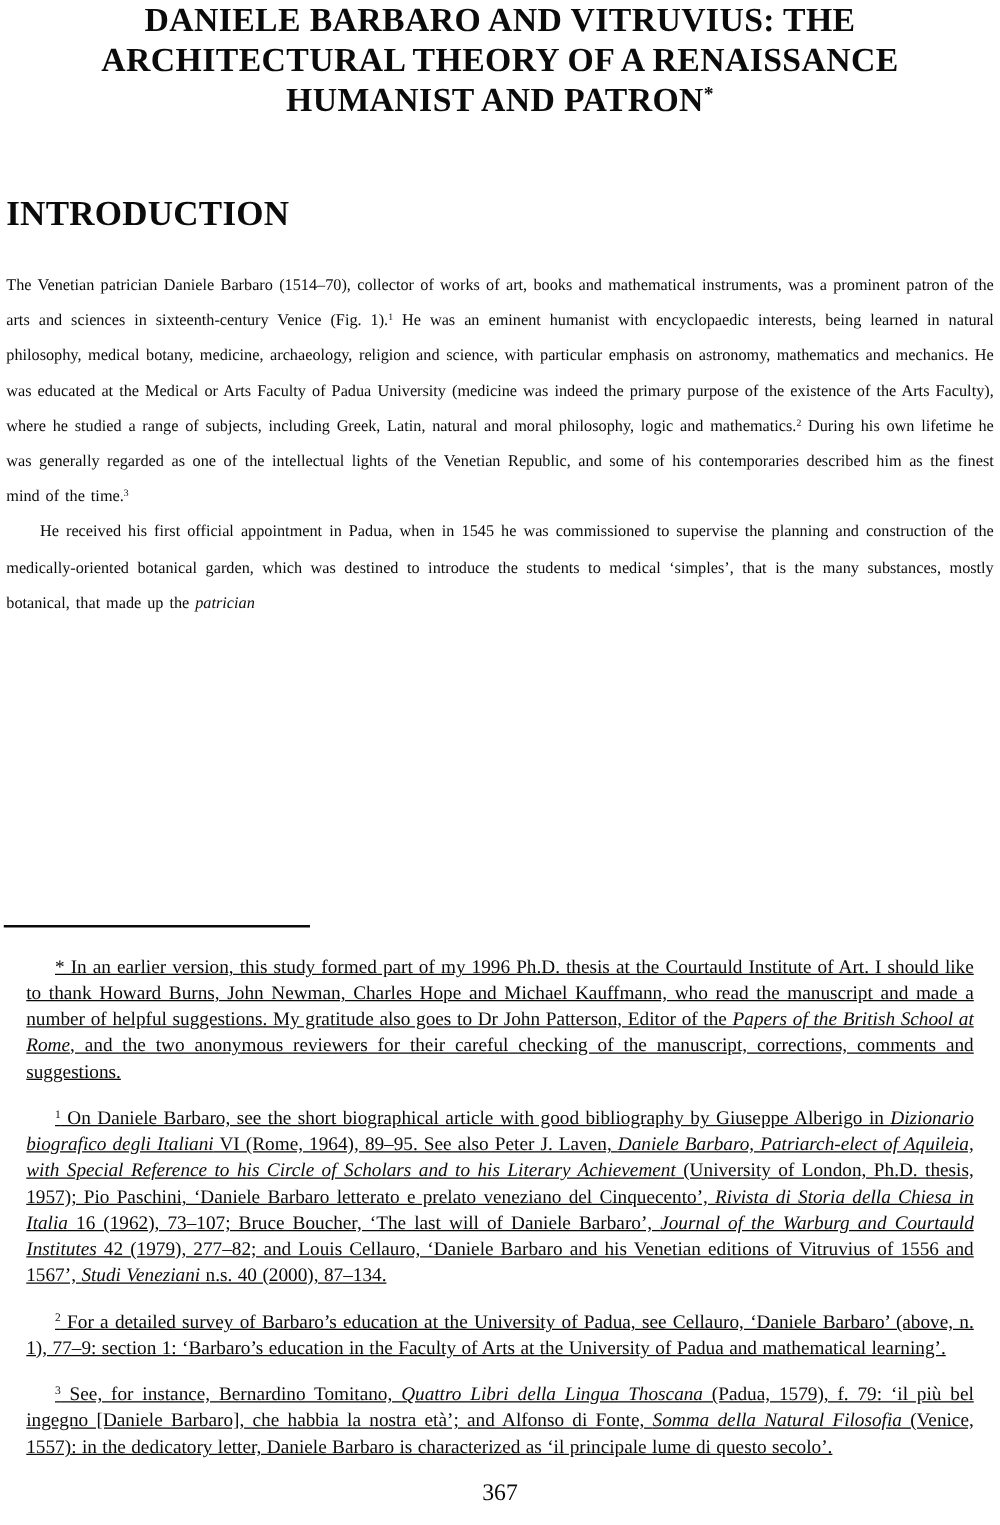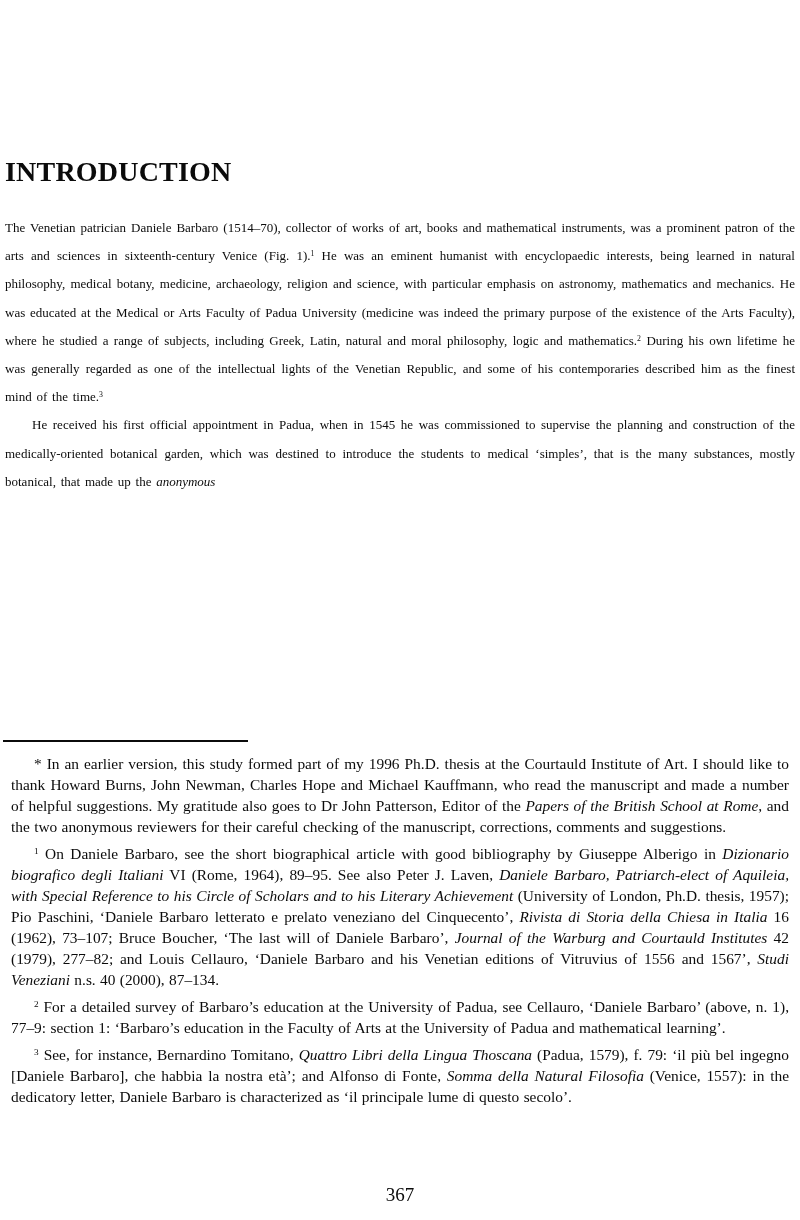--- a/index.html
+++ b/index.html
@@ -53,47 +53,52 @@
     border-top: 2px solid #0b0b0b;
   }
   .footnotes {
     position: absolute;
     top: 747px; left: 5px; right: 5px;
     font-size: 15.4px;
     line-height: 21px;
     text-align: justify;
     word-spacing: 0.5px;
   }
-  .footnotes p { margin: 6px; text-indent: 23px; }
+  .footnotes p { margin: 16px; text-indent: 23px; text-decoration: underline; }
   sup {
     font-size: 60%;
     line-height: 0;
     vertical-align: baseline;
     position: relative;
     top: -0.55em;
   }
   .it { font-style: italic; }
   .page-number {
     position: absolute;
     top: 1184px; left: 0; right: 0;
     text-align: center;
     font-size: 19px;
   }
 </style>
 </head>
 <body>
 
 <div class="page">
 
+  <div class="title-block">
+    <div>DANIELE BARBARO AND VITRUVIUS: THE</div>
+    <div>ARCHITECTURAL THEORY OF A RENAISSANCE</div>
+    <div><span>HUMANIST AND PATRON</span><span class="title-sup">*</span></div>
+  </div>
 
   <div class="section-heading">INTRODUCTION</div>
 
   <div class="body-text">
     <p class="para"><span>The Venetian patrician Daniele Barbaro (1514–70), collector of works of art, books and mathematical instruments, was a prominent patron of the arts and sciences in sixteenth-century Venice (Fig. 1).</span><sup>1</sup><span> He was an eminent humanist with encyclopaedic interests, being learned in natural philosophy, medical botany, medicine, archaeology, religion and science, with particular emphasis on astronomy, mathematics and mechanics. He was educated at the Medical or Arts Faculty of Padua University (medicine was indeed the primary purpose of the existence of the Arts Faculty), where he studied a range of subjects, including Greek, Latin, natural and moral philosophy, logic and mathematics.</span><sup>2</sup><span> During his own lifetime he was generally regarded as one of the intellectual lights of the Venetian Republic, and some of his contemporaries described him as the finest mind of the time.</span><sup>3</sup></p>
-    <p class="para indent"><span>He received his first official appointment in Padua, when in 1545 he was commissioned to supervise the planning and construction of the medically-oriented botanical garden, which was destined to introduce the students to medical ‘simples’, that is the many substances, mostly botanical, that made up the </span><span class="it">anonymous</span></p>
+    <p class="para indent"><span>He received his first official appointment in Padua, when in 1545 he was commissioned to supervise the planning and construction of the medically-oriented botanical garden, which was destined to introduce the students to medical ‘simples’, that is the many substances, mostly botanical, that made up the </span><span class="it">patrician</span></p>
   </div>
 
   <div class="footnote-rule"></div>
 
   <div class="footnotes">
     <p><span>* In an earlier version, this study formed part of my 1996 Ph.D. thesis at the Courtauld Institute of Art. I should like to thank Howard Burns, John Newman, Charles Hope and Michael Kauffmann, who read the manuscript and made a number of helpful suggestions. My gratitude also goes to Dr John Patterson, Editor of the </span><span class="it">Papers of the British School at Rome</span><span>, and the two anonymous reviewers for their careful checking of the manuscript, corrections, comments and suggestions.</span></p>
     <p><sup>1</sup><span> On Daniele Barbaro, see the short biographical article with good bibliography by Giuseppe Alberigo in </span><span class="it">Dizionario biografico degli Italiani</span><span> VI (Rome, 1964), 89–95. See also Peter J. Laven, </span><span class="it">Daniele Barbaro, Patriarch-elect of Aquileia, with Special Reference to his Circle of Scholars and to his Literary Achievement</span><span> (University of London, Ph.D. thesis, 1957); Pio Paschini, ‘Daniele Barbaro letterato e prelato veneziano del Cinquecento’, </span><span class="it">Rivista di Storia della Chiesa in Italia</span><span> 16 (1962), 73–107; Bruce Boucher, ‘The last will of Daniele Barbaro’, </span><span class="it">Journal of the Warburg and Courtauld Institutes</span><span> 42 (1979), 277–82; and Louis Cellauro, ‘Daniele Barbaro and his Venetian editions of Vitruvius of 1556 and 1567’, </span><span class="it">Studi Veneziani</span><span> n.s. 40 (2000), 87–134.</span></p>
     <p><sup>2</sup><span> For a detailed survey of Barbaro’s education at the University of Padua, see Cellauro, ‘Daniele Barbaro’ (above, n. 1), 77–9: section 1: ‘Barbaro’s education in the Faculty of Arts at the University of Padua and mathematical learning’.</span></p>
     <p><sup>3</sup><span> See, for instance, Bernardino Tomitano, </span><span class="it">Quattro Libri della Lingua Thoscana</span><span> (Padua, 1579), f. 79: ‘il più bel ingegno [Daniele Barbaro], che habbia la nostra età’; and Alfonso di Fonte, </span><span class="it">Somma della Natural Filosofia</span><span> (Venice, 1557): in the dedicatory letter, Daniele Barbaro is characterized as ‘il principale lume di questo secolo’.</span></p>
   </div>

